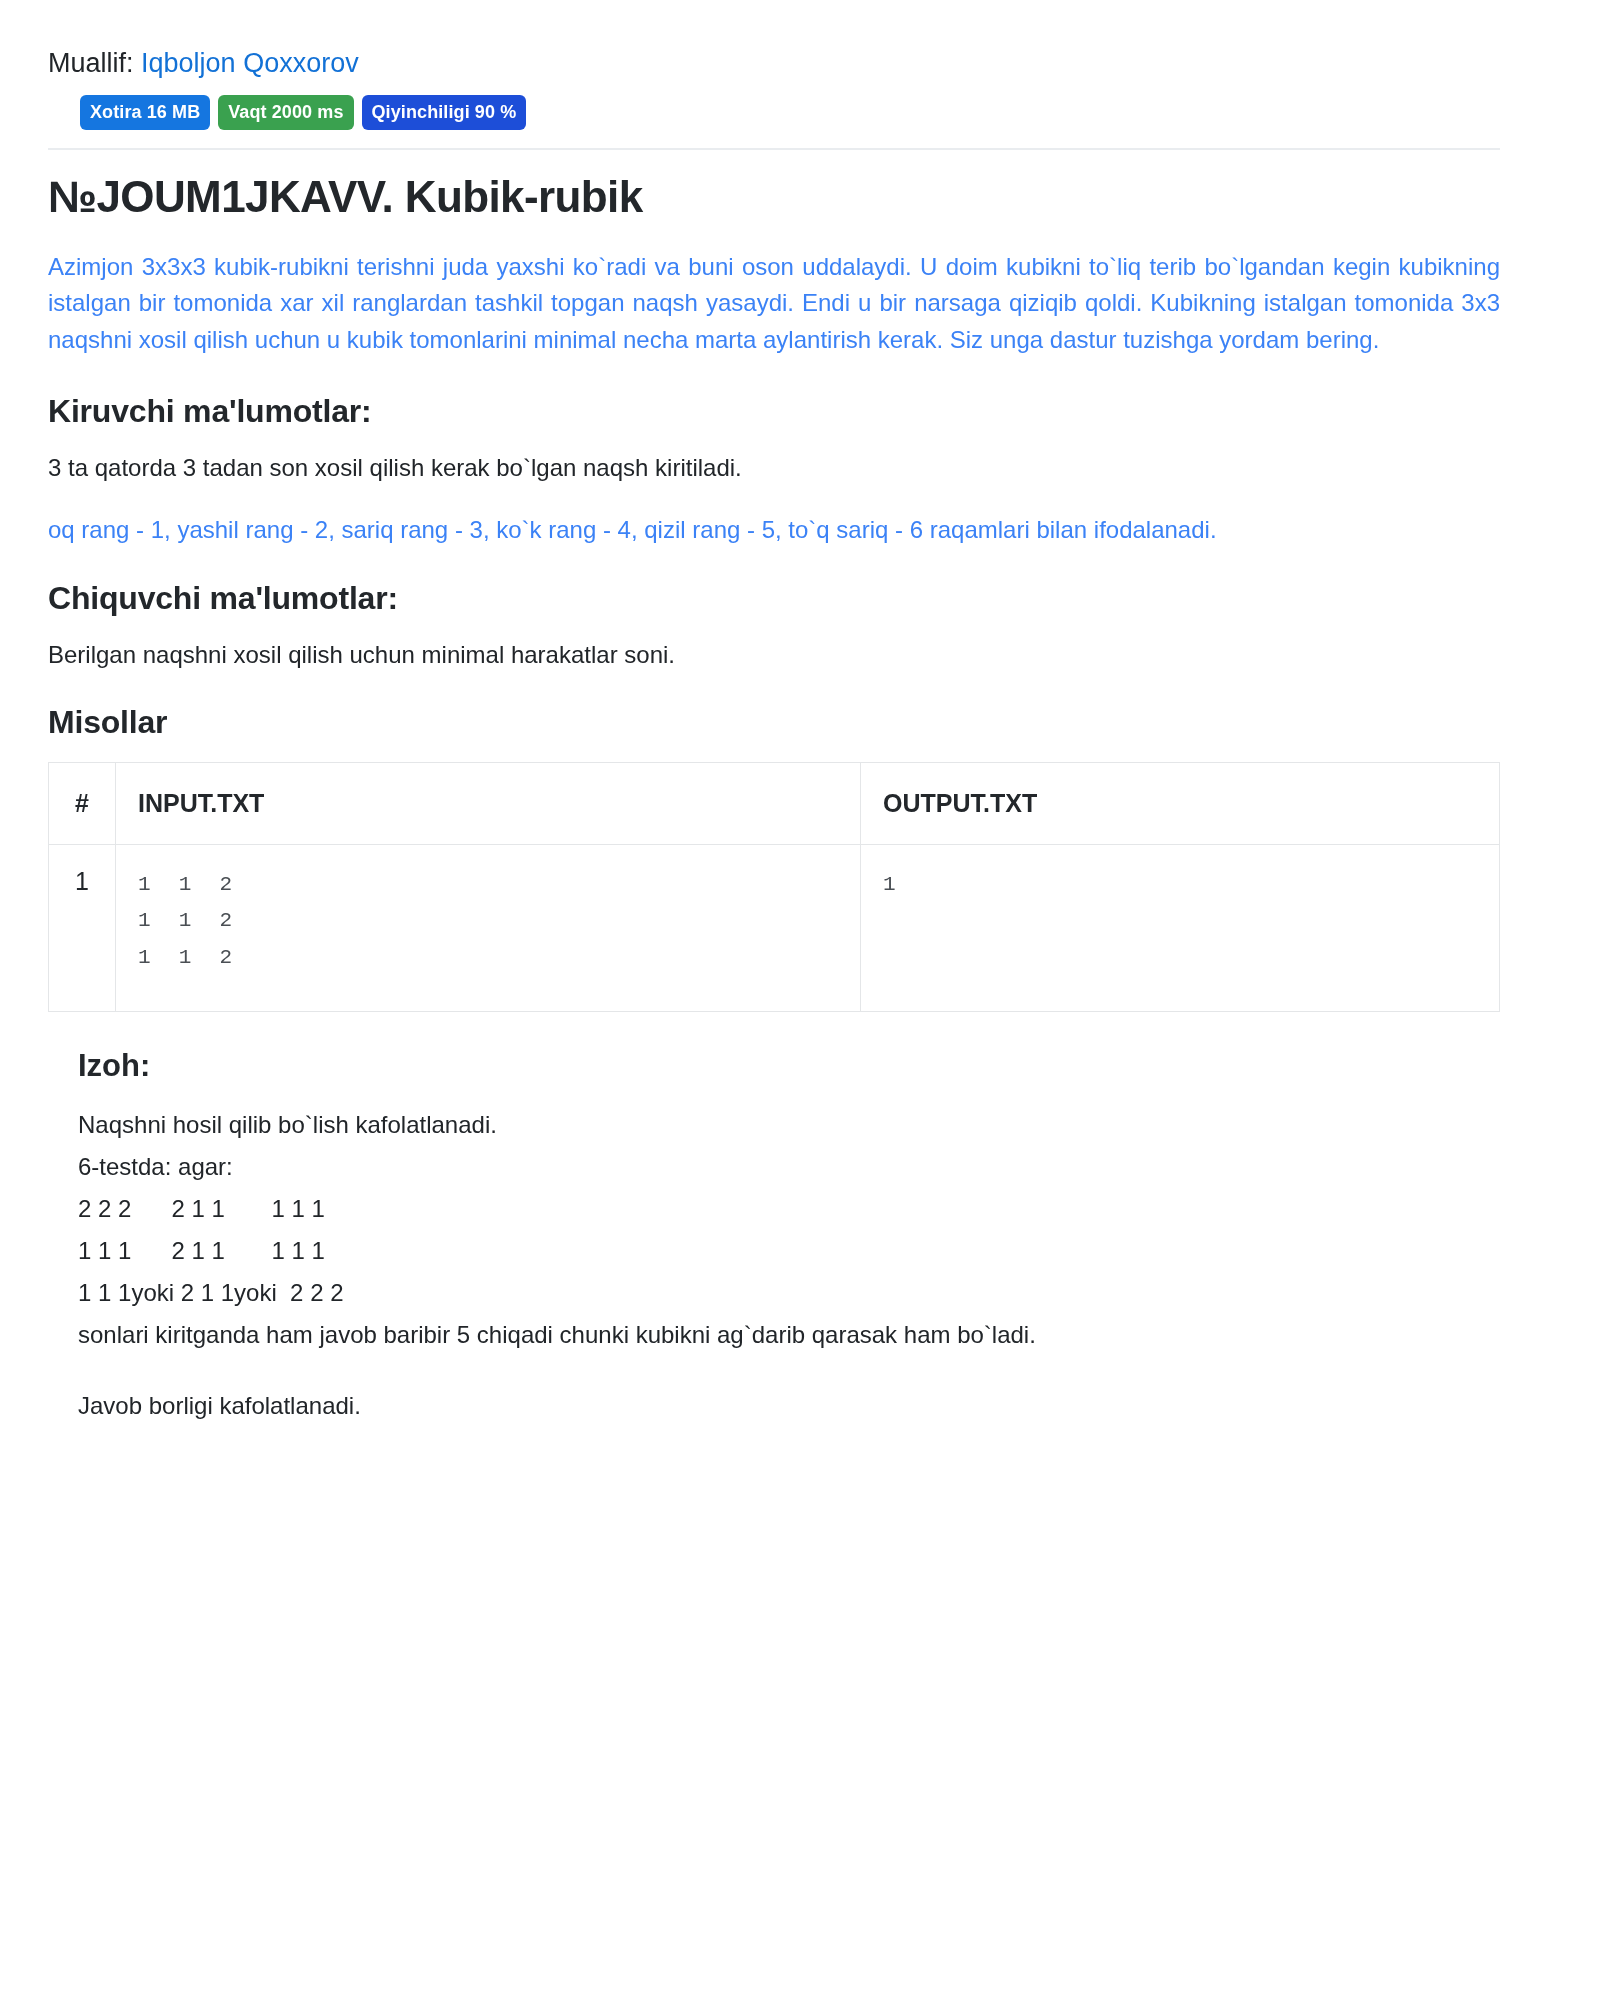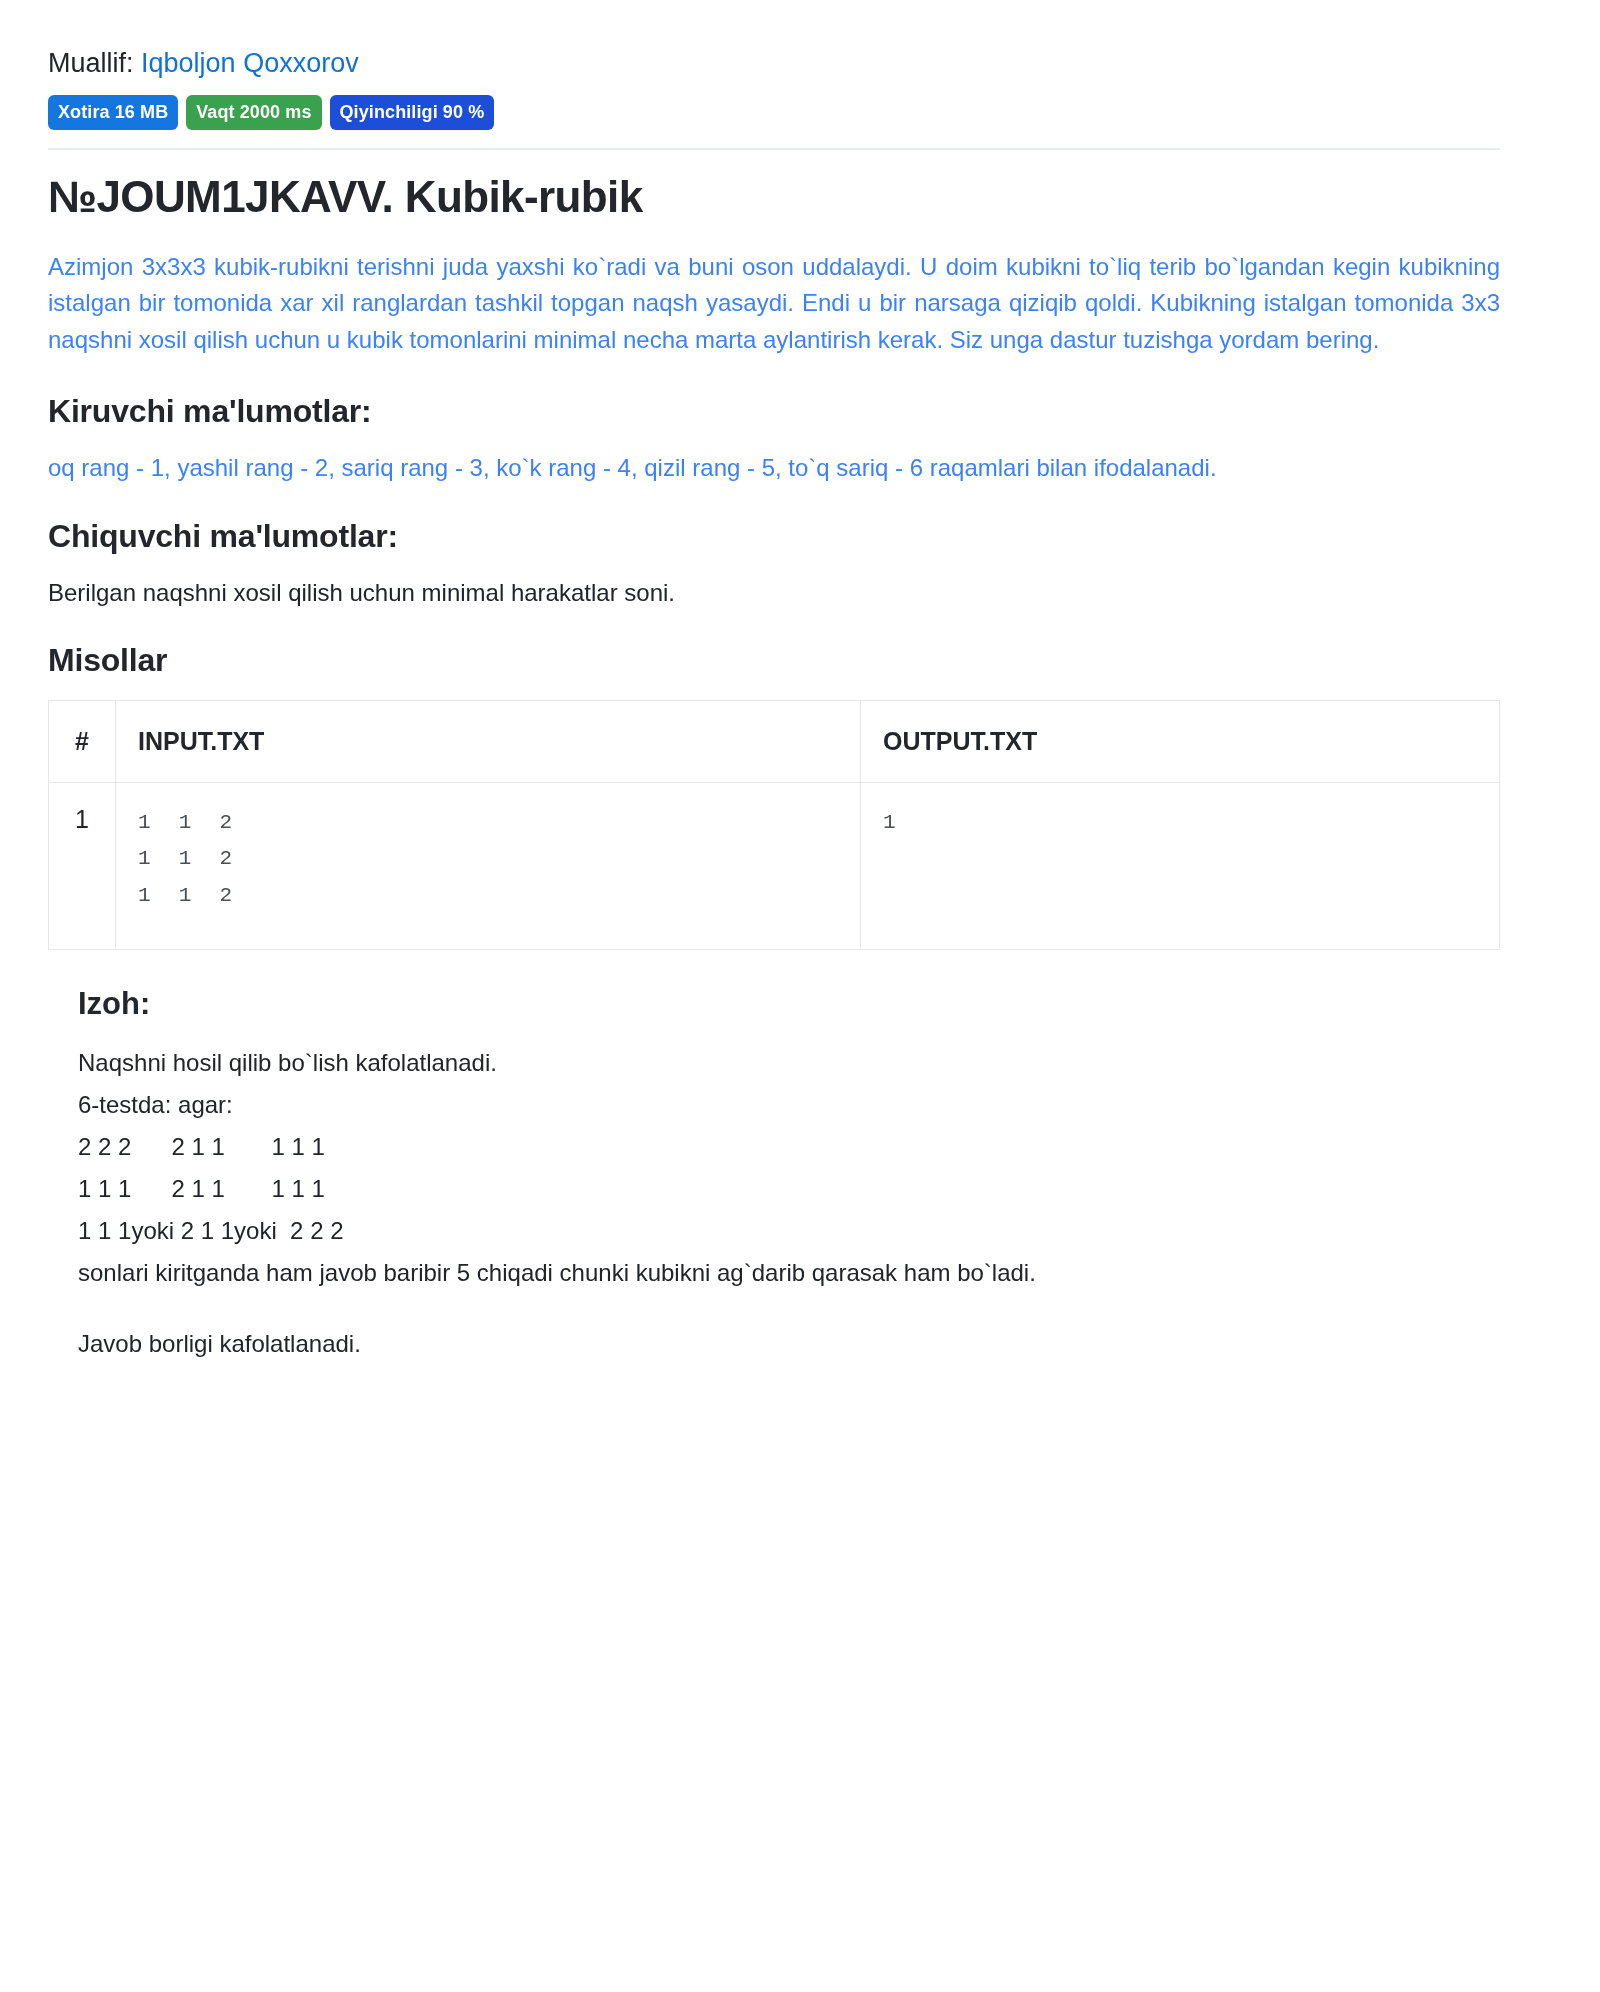--- a/index.html
+++ b/index.html
@@ -32,20 +32,21 @@
     color: #1271d6;
     text-decoration: none;
   }
 
   
   .badges {
     display: flex;
     gap: 8px;
     align-items: center;
     margin-bottom: 18px;
+    margin-left: 32px;
   }
   .badge {
     display: inline-block;
     border-radius: 6px;
     color: #ffffff;
     font-size: 18px;
     font-weight: bold;
     line-height: 1;
     padding: 8px 10px 9px 10px;
     white-space: nowrap;
@@ -175,20 +176,21 @@
     <span class="badge" id="badge-2" style="background: #1d4ed8;">Qiyinchiligi 90 %</span>
   </div>
 
   <hr class="hr">
 
   <h1 class="problem-title">№JOUM1JKAVV. Kubik-rubik</h1>
 
   <p class="body-text">Azimjon 3x3x3 kubik-rubikni terishni juda yaxshi ko`radi va buni oson uddalaydi. U doim kubikni to`liq terib bo`lgandan kegin kubikning istalgan bir tomonida xar xil ranglardan tashkil topgan naqsh yasaydi. Endi u bir narsaga qiziqib qoldi. Kubikning istalgan tomonida 3x3 naqshni xosil qilish uchun u kubik tomonlarini minimal necha marta aylantirish kerak. Siz unga dastur tuzishga yordam bering.</p>
 
   <h2 class="section-heading">Kiruvchi ma'lumotlar:</h2>
+  <p class="plain-para">3 ta qatorda 3 tadan son xosil qilish kerak bo`lgan naqsh kiritiladi.</p>
   <p class="body-text">oq rang - 1, yashil rang - 2, sariq rang - 3, ko`k rang - 4, qizil rang - 5, to`q sariq - 6 raqamlari bilan ifodalanadi.</p>
 
   <h2 class="section-heading tight">Chiquvchi ma'lumotlar:</h2>
   <p class="plain-para">Berilgan naqshni xosil qilish uchun minimal harakatlar soni.</p>
 
   <h2 class="section-heading tight">Misollar</h2>
 
   <table class="examples-table">
     <thead>
       <tr>

